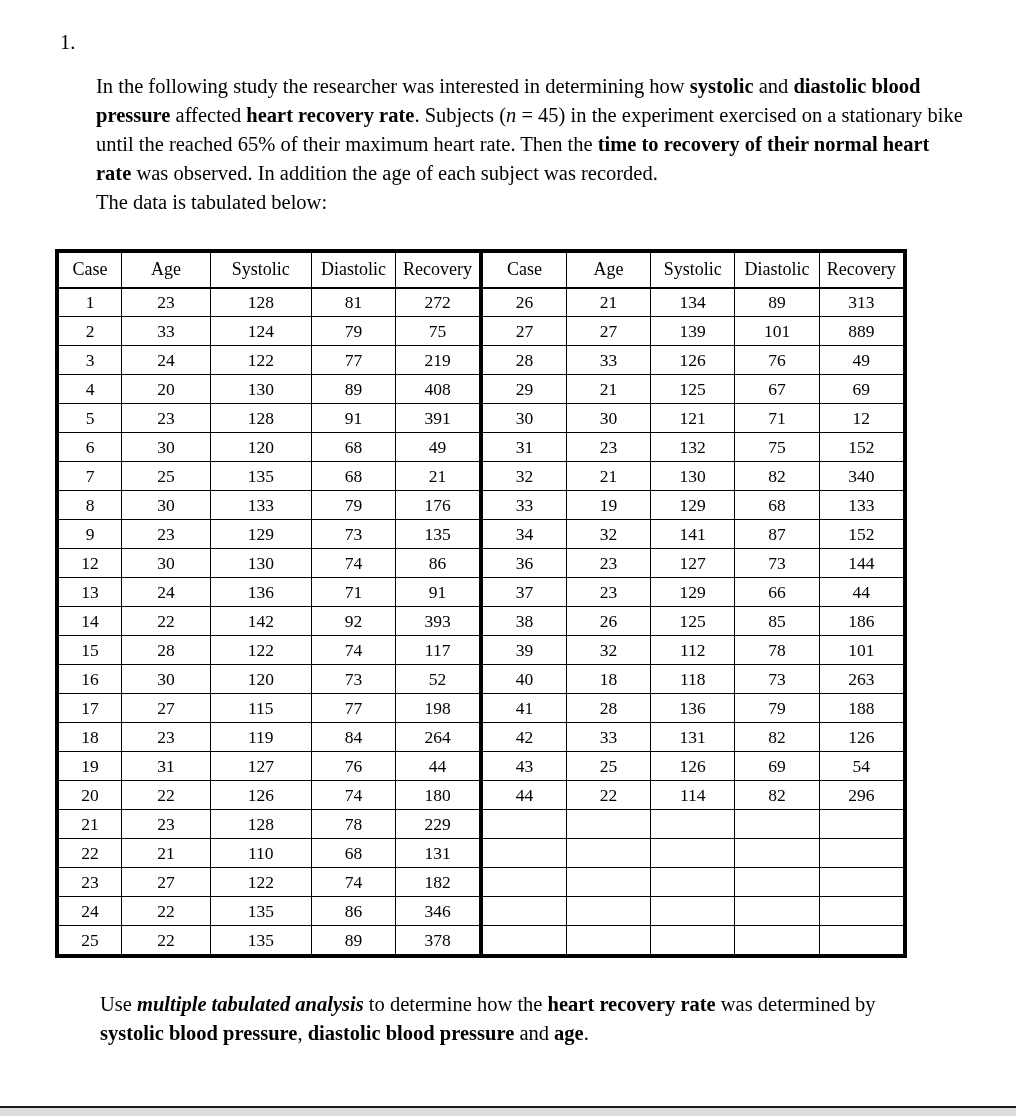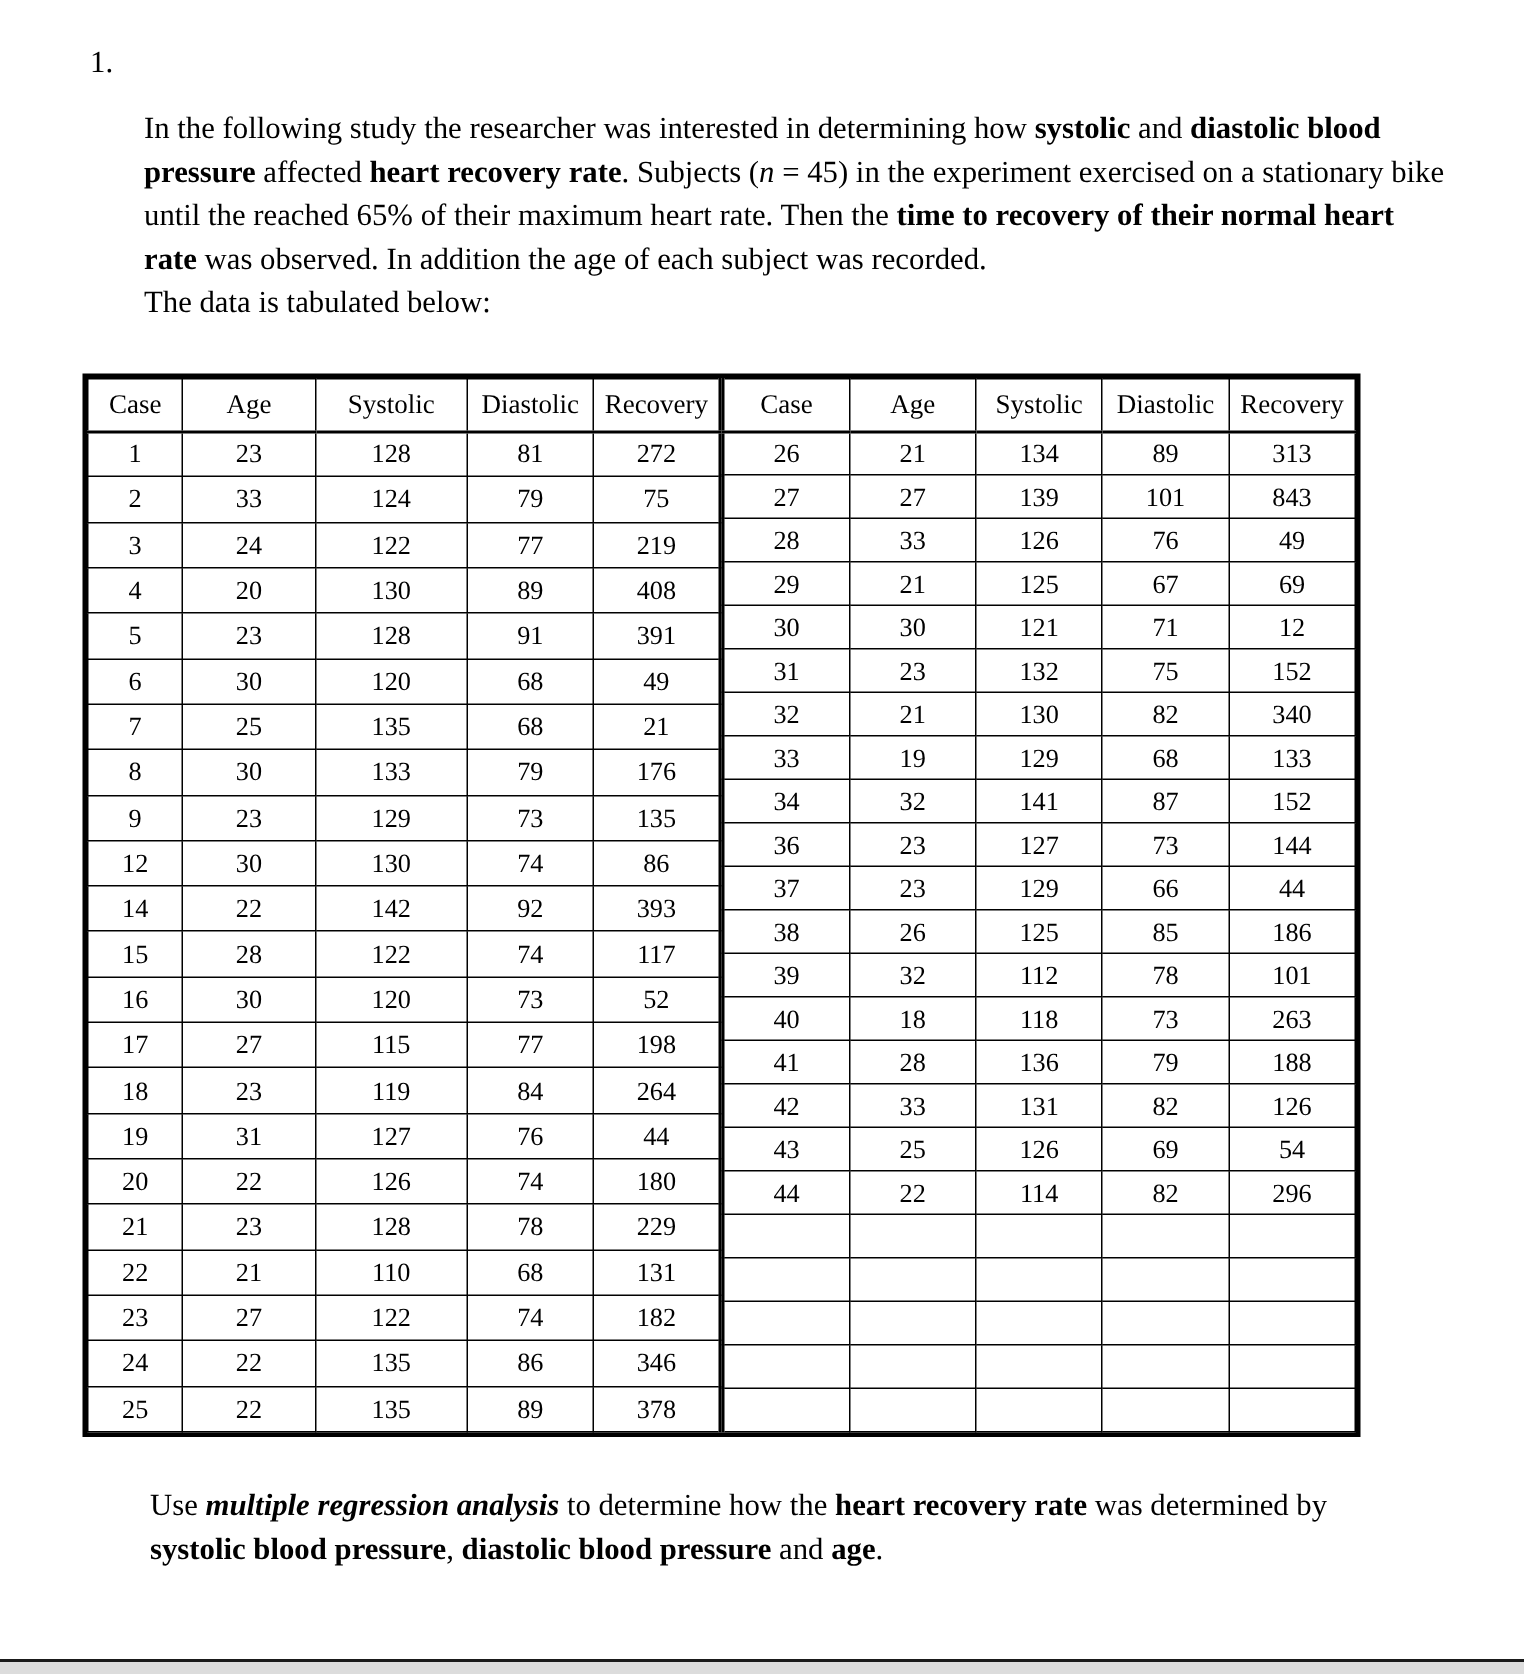--- a/index.html
+++ b/index.html
@@ -172,20 +172,27 @@
           <td>135</td>
         </tr>
         <tr>
           <td>12</td>
           <td>30</td>
           <td>130</td>
           <td>74</td>
           <td>86</td>
         </tr>
         <tr>
+          <td>13</td>
+          <td>24</td>
+          <td>136</td>
+          <td>71</td>
+          <td>91</td>
+        </tr>
+        <tr>
           <td>14</td>
           <td>22</td>
           <td>142</td>
           <td>92</td>
           <td>393</td>
         </tr>
         <tr>
           <td>15</td>
           <td>28</td>
           <td>122</td>
@@ -287,21 +294,21 @@
           <td>21</td>
           <td>134</td>
           <td>89</td>
           <td>313</td>
         </tr>
         <tr>
           <td>27</td>
           <td>27</td>
           <td>139</td>
           <td>101</td>
-          <td>843</td>
+          <td>889</td>
         </tr>
         <tr>
           <td>28</td>
           <td>33</td>
           <td>126</td>
           <td>76</td>
           <td>49</td>
         </tr>
         <tr>
           <td>29</td>
@@ -440,15 +447,15 @@
           <td></td>
           <td></td>
           <td></td>
           <td></td>
           <td></td>
         </tr>
       </tbody>
   </table>
 </div>
 
-<div class="footer-instruction"><span>Use </span><span class="b i">multiple regression analysis</span><span> to determine how the </span><span class="b">heart recovery rate</span><span> was determined by </span><span class="b">systolic blood pressure</span><span>, </span><span class="b">diastolic blood pressure</span><span> and </span><span class="b">age</span><span>.</span></div>
+<div class="footer-instruction"><span>Use </span><span class="b i">multiple tabulated analysis</span><span> to determine how the </span><span class="b">heart recovery rate</span><span> was determined by </span><span class="b">systolic blood pressure</span><span>, </span><span class="b">diastolic blood pressure</span><span> and </span><span class="b">age</span><span>.</span></div>
 
 <div class="bottom-rule"></div>
 
 </body></html>

